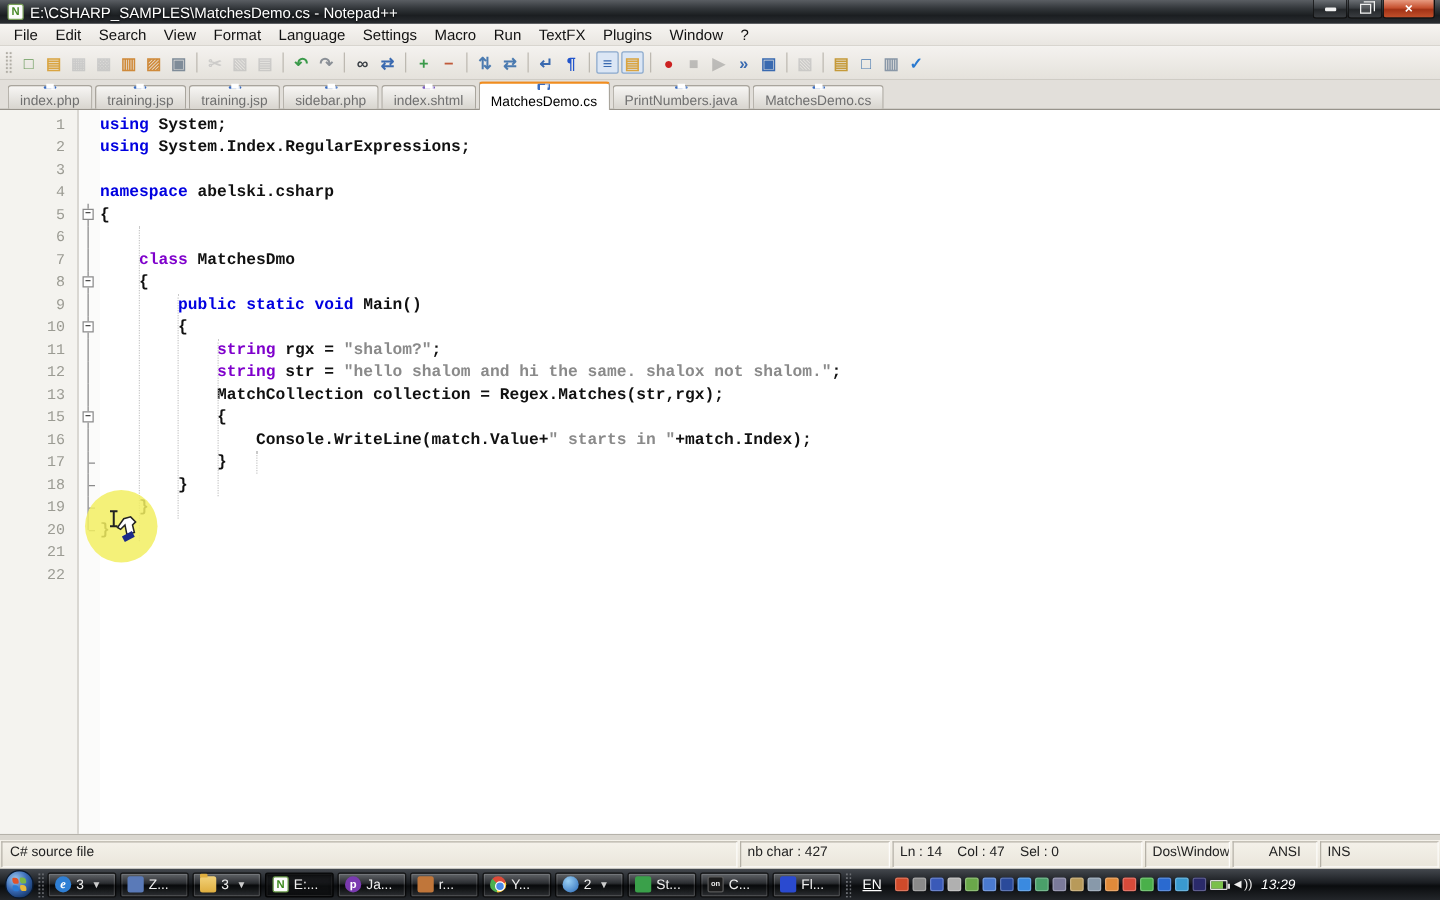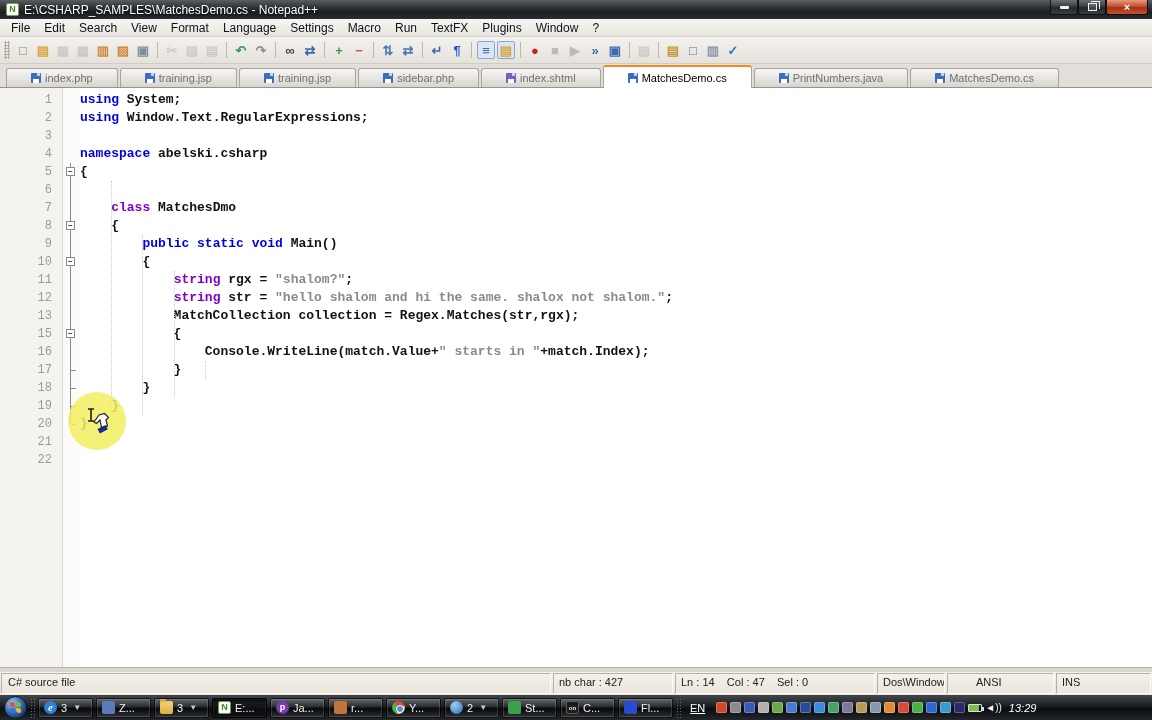--- a/index.html
+++ b/index.html
@@ -35,23 +35,23 @@
     background-image:radial-gradient(circle,#b0ada5 1px,transparent 1.2px); background-size:3px 3px; }
   .tbicon { width:18px; height:18px; display:flex; align-items:center; justify-content:center;
     font-size:13px; font-weight:bold; margin:0 1px; border-radius:2px; }
   .tbicon.dis { opacity:.4; filter:grayscale(.8); }
   .tbicon.pressed { background:#dbe6f5; border:1px solid #8aa8cc; }
   .tbsep { width:1px; height:16px; background:#bdb9b1; margin:0 4px; }
 
   
   .tabbar { height:24px; background:#e2dfda; display:flex; align-items:flex-end; padding-left:6px;
     border-bottom:1px solid #97938b; }
-  .tab { height:19px; display:flex; align-items:center; gap:4px; padding:0 24px; font-size:11px;
+  .tab { height:19px; display:flex; align-items:center; gap:4px; padding:0 9px; font-size:11px;
     color:#6f6f6f; background:linear-gradient(#f7f6f4,#d8d5cf); border:1px solid #a9a59d; border-bottom:none;
-    border-radius:3px 3px 0 0; margin-right:2px; white-space:nowrap; }
+    border-radius:3px 3px 0 0; margin-right:2px; white-space:nowrap;flex-direction:column; }
   .tab.active { background:#fff; color:#000; height:23px; border-top:2px solid #f08c1e; margin-bottom:-1px; z-index:2; }
   .floppy { width:10px; height:10px; border-radius:1px; position:relative; }
   .floppy:after { content:""; position:absolute; left:2px; bottom:0; width:6px; height:4px; background:#fff; }
   .floppy:before { content:""; position:absolute; right:1px; top:0; width:3px; height:3px; background:rgba(255,255,255,.7); }
 
   
   .editor { height:579px; position:relative; overflow:hidden;
     background:linear-gradient(90deg,#f4f3ef 0 62px,#d9d7d2 62px 63px,#fbfbfa 63px 80px,#fff 80px); padding-top:3px; }
   .row { display:flex; height:18px; }
   .ln { width:62px; text-align:right; padding-right:10px; color:#9b9b93;
@@ -241,21 +241,21 @@
 
     <div id="rows">
         <div class="row">
           <div class="ln">1</div>
           <div class="fm"></div>
           <div class="code"><span class="seg-k">using</span><span class="seg-p"> System;</span></div>
         </div>
         <div class="row">
           <div class="ln">2</div>
           <div class="fm"></div>
-          <div class="code"><span class="seg-k">using</span><span class="seg-p"> Window.Text.RegularExpressions;</span></div>
+          <div class="code"><span class="seg-k">using</span><span class="seg-p"> System.Index.RegularExpressions;</span></div>
         </div>
         <div class="row">
           <div class="ln">3</div>
           <div class="fm"></div>
           <div class="code"></div>
         </div>
         <div class="row">
           <div class="ln">4</div>
           <div class="fm"></div>
           <div class="code"><span class="seg-k">namespace</span><span class="seg-p"> abelski.csharp</span></div>
@@ -395,21 +395,21 @@
 
   </div>
 
   <div class="strip"></div>
 
   <div class="statusbar">
     <div class="sseg grow" style="padding-left:6px;">C# source file</div>
     <div class="sseg" style="width:120px;">nb char : 427</div>
     <div class="sseg" style="width:200px;">Ln : 14    Col : 47    Sel : 0</div>
     <div class="sseg" style="width:68px;">Dos\Windows</div>
-    <div class="sseg" style="width:107px;padding-left:28px;">ANSI</div>
+    <div class="sseg" style="width:68px;padding-left:28px;">ANSI</div>
     <div class="sseg" style="width:95px;">INS</div>
   </div>
 
   <div class="taskbar">
     <div class="orb">
       <span class="flag">
         <i style="background:#e0522a"></i>
           <i style="background:#7ab648"></i>
         <i style="background:#2a7ad4"></i>
           <i style="background:#e8b93a"></i>

